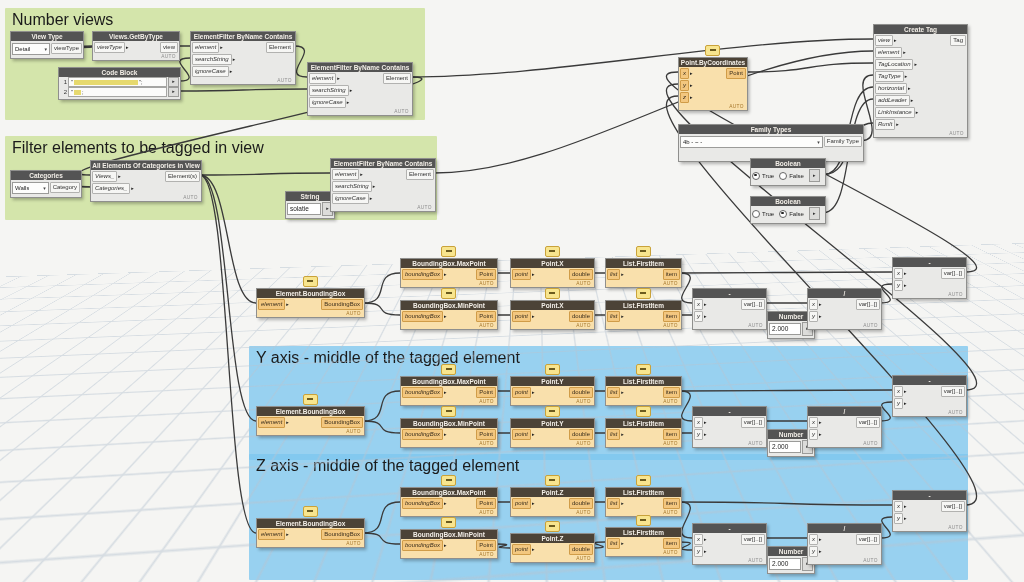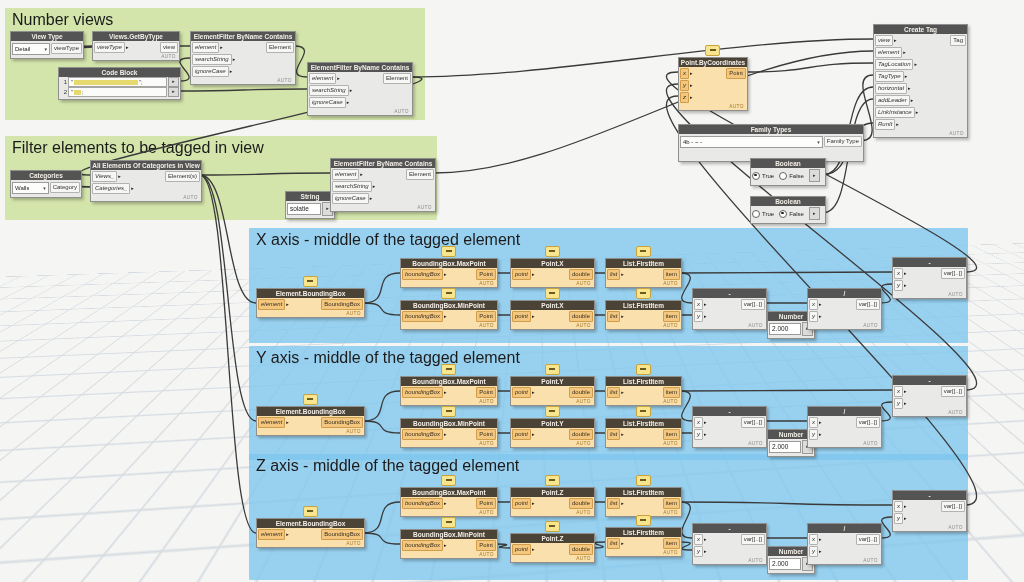--- a/index.html
+++ b/index.html
@@ -53,23 +53,20 @@
 </head>
 <body>
 
 <div id="canvas">
   <div class="floor"></div>
 <div class="group" style="left: 5px; top: 8px; width: 420px; height: 112px; background: rgba(210, 228, 166, 0.95);">
       <div class="gtitle">Number views</div>
     </div>
     <div class="group" style="left: 5px; top: 136px; width: 432px; height: 84px; background: rgba(210, 228, 166, 0.95);">
       <div class="gtitle">Filter elements to be tagged in view</div>
-    </div>
-    <div class="group" style="left: 249px; top: 228px; width: 719px; height: 115px; background: rgba(125, 198, 238, 0.78);">
-      <div class="gtitle">X axis - middle of the tagged element</div>
     </div>
     <div class="group" style="left: 249px; top: 346px; width: 719px; height: 114px; background: rgba(125, 198, 238, 0.78);">
       <div class="gtitle">Y axis - middle of the tagged element</div>
     </div>
     <div class="group" style="left: 249px; top: 454px; width: 719px; height: 126px; background: rgba(125, 198, 238, 0.78);">
       <div class="gtitle">Z axis - middle of the tagged element</div>
     </div>
     <svg id="wires">
       <path d="M82,47.5 C112,47.5 62,46 92,46" stroke="#3a3a3a"></path>
       <path d="M178,46 C208,46 160,46 190,46" stroke="#3a3a3a"></path>

